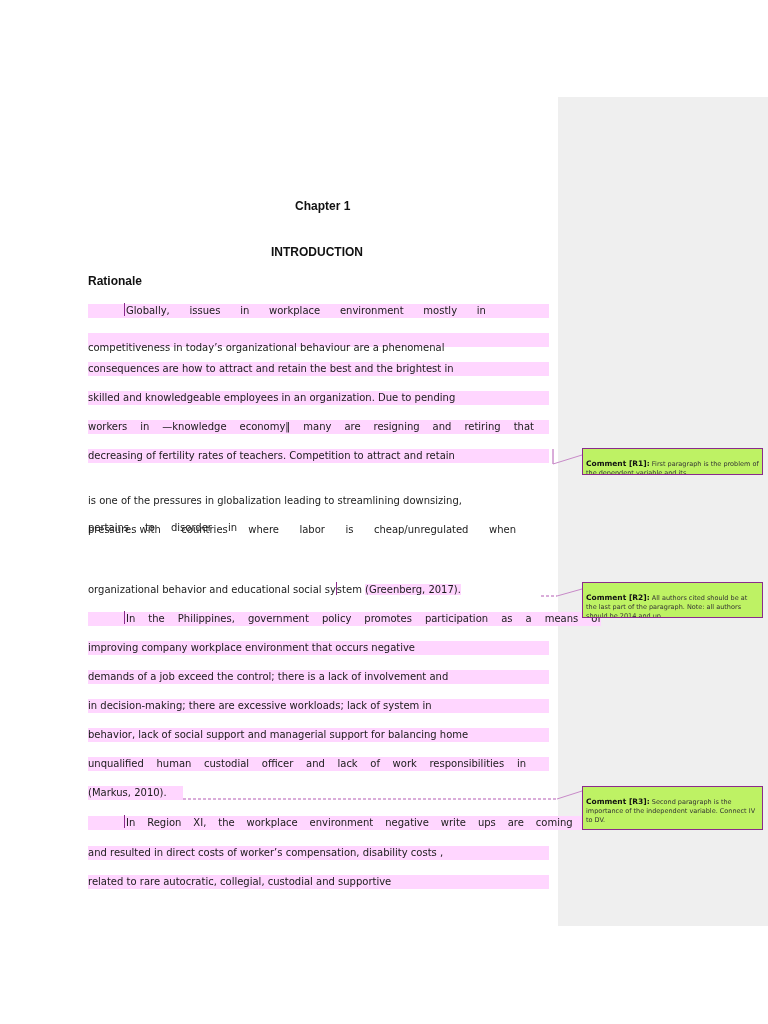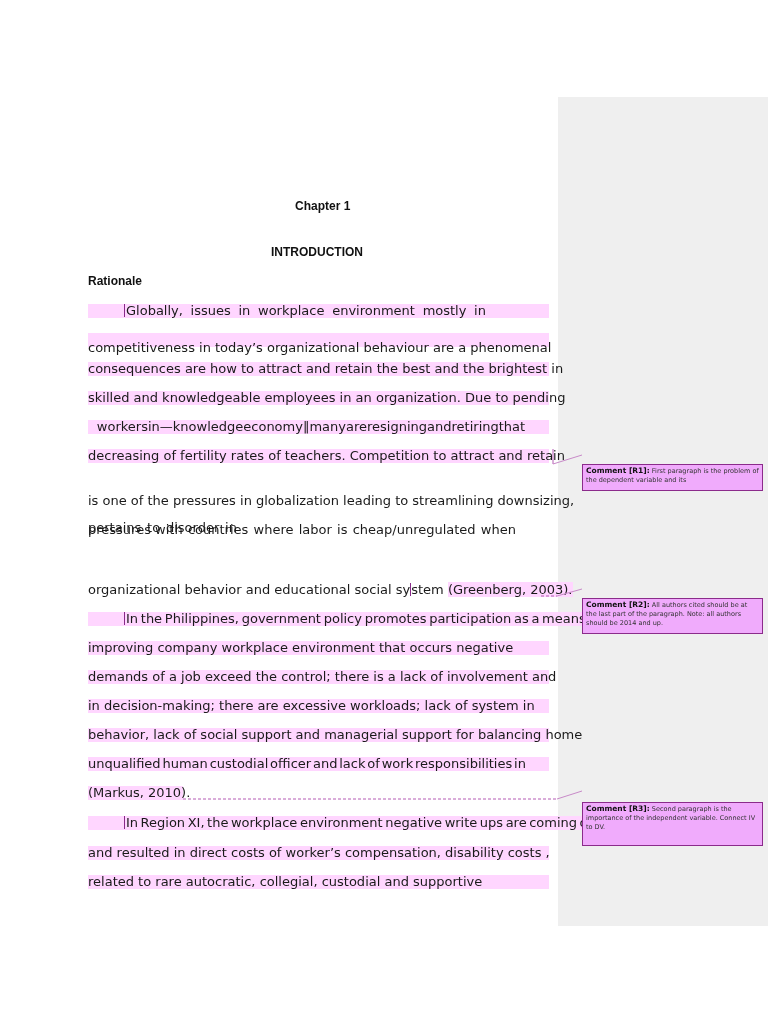--- a/index.html
+++ b/index.html
@@ -28,21 +28,21 @@
       font-family: "Liberation Sans", sans-serif;
       font-weight: bold;
       font-size: 12px;
       color: #111;
       white-space: nowrap;
     }
     .line {
       position: absolute;
       left: 88px;
       height: 16px;
-      font-size: 13px;
+      font-size: 10px;
       line-height: 16px;
       white-space: nowrap;
       color: #1a1a1a;
     }
     .hl {
       background: #ffd6ff;
     }
     .hl-bar {
       position: absolute;
       left: 88px;
@@ -60,30 +60,29 @@
       width: 1px;
       height: 13px;
       background: #8a2a8a;
       vertical-align: -2px;
       margin-right: 1px;
     }
     .comment {
       position: absolute;
       left: 582px;
       width: 181px;
-      background: #f0abfc;
+      background: #bef264;
       border: 1px solid #8b2b8b;
       font-family: "DejaVu Sans", sans-serif;
       font-size: 6.5px;
       line-height: 9px;
-      padding: 1px 3px;
+      padding: 10px 3px;
       color: #333;
       overflow: hidden;
       box-sizing: border-box;
-      margin-top: 16px;
     }
     .comment b {
       font-size: 7.5px;
       color: #111;
     }
     svg.connectors {
       position: absolute;
       left: 0;
       top: 0;
       width: 768px;
@@ -117,21 +116,21 @@
 <div class="line" style="top:340px;">competitiveness in today’s organizational behaviour are a phenomenal</div>
 
 <div class="hl-bar" style="top:362px;"></div>
 <div class="line" style="top:361px;">consequences are how to attract and retain the best and the brightest in</div>
 
 <div class="hl-bar" style="top:391px;"></div>
 <div class="line" style="top:390px;">skilled and knowledgeable employees in an organization. Due to pending</div>
 
 <div class="hl-bar" style="top:420px;"></div>
 <div class="line" style="top:419px;">
-  <div class="justify" style="width:446px;justify-content:center;" id="p1l5">
+  <div class="justify" style="width:446px;" id="p1l5">
       <span>workers</span>
       <span>in</span>
       <span>—knowledge</span>
       <span>economy‖</span>
       <span>many</span>
       <span>are</span>
       <span>resigning</span>
       <span>and</span>
       <span>retiring</span>
       <span>that</span>
@@ -155,21 +154,21 @@
 </div>
 <div class="line" style="top:520px;">
   <div class="justify" style="width:149px;" id="p1l9">
       <span>pertains</span>
       <span>to</span>
       <span>disorder</span>
       <span>in</span>
     </div>
 </div>
 <div class="line" style="top:582px;">
-  <span>organizational behavior and educational social sy</span><span class="caret" style="margin:0;"></span><span>stem </span><span class="hl">(Greenberg, 2003).</span>
+  <span>organizational behavior and educational social sy</span><span class="caret" style="margin:0;"></span><span>stem </span><span class="hl">(Greenberg, 2017).</span>
 </div>
 
 <div class="hl-bar" style="top:612px; width:513px;"></div>
 <div class="line" style="top:611px; left:124px;">
   <div class="justify" style="width:477px;" id="p2l1">
       <span><span class="caret"></span>In</span>
       <span>the</span>
       <span>Philippines,</span>
       <span>government</span>
       <span>policy</span>

